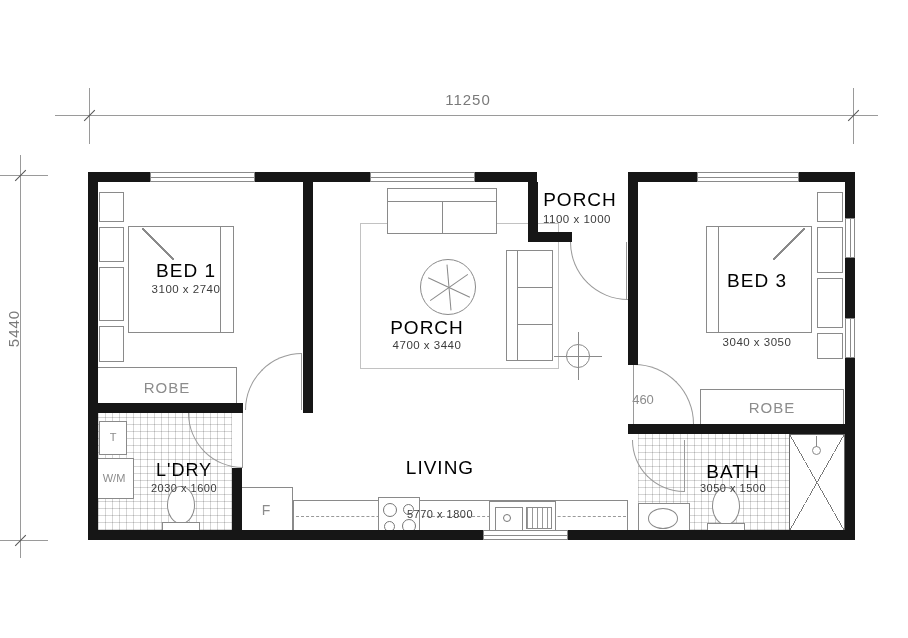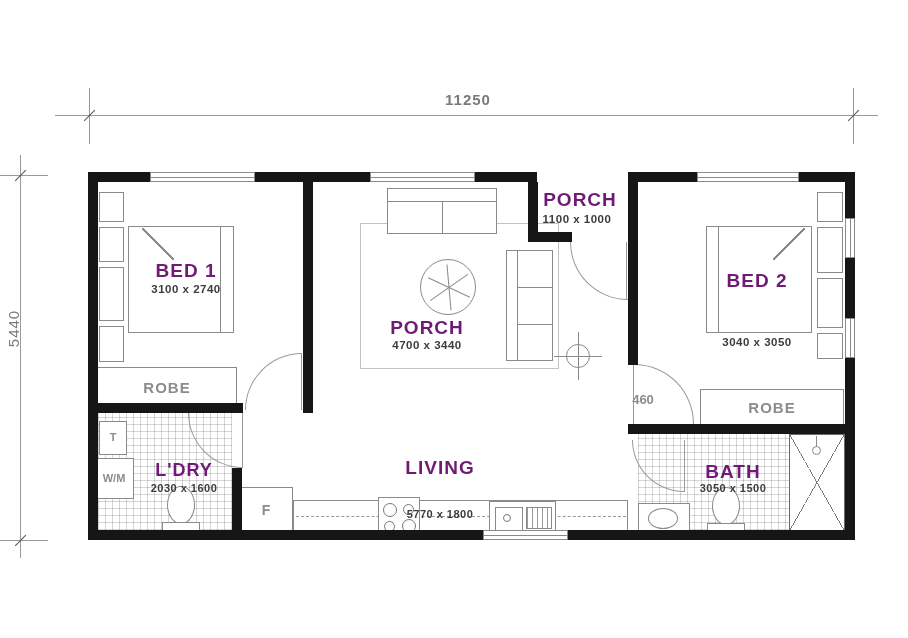--- a/index.html
+++ b/index.html
@@ -15,22 +15,22 @@
   .window.h::after{content:"";position:absolute;left:0;right:0;top:50%;height:1px;background:#8a8a8a;}
   .window.v::after{content:"";position:absolute;top:0;bottom:0;left:50%;width:1px;background:#8a8a8a;}
   .door{position:absolute;box-sizing:border-box;border:0 solid #9a9a9a;z-index:4;}
   .door.bl{border-left-width:1px;border-bottom-width:1px;border-bottom-left-radius:100% 100%;}
   .door.tl{border-left-width:1px;border-top-width:1px;border-top-left-radius:100% 100%;}
   .door.tr{border-right-width:1px;border-top-width:1px;border-top-right-radius:100% 100%;}
   .leaf{position:absolute;background:#9a9a9a;z-index:4;}
   .tiles{position:absolute;z-index:1;
     background-image:repeating-linear-gradient(0deg,rgba(0,0,0,0.16) 0 1px,transparent 1px 7px),
                      repeating-linear-gradient(90deg,rgba(0,0,0,0.16) 0 1px,transparent 1px 7px);}
-  .lbl{position:absolute;transform:translate(-50%,-50%);white-space:nowrap;z-index:7;text-align:right;font-weight:bold;}
-  .room-label{font-size:19px;color:#701a75;letter-spacing:1px;}
+  .lbl{position:absolute;transform:translate(-50%,-50%);white-space:nowrap;z-index:7;text-align:right;}
+  .room-label{font-size:19px;color:#000000;letter-spacing:1px;}
   .room-dims{font-size:11.5px;color:#3c3c3c;letter-spacing:0.5px;}
   .muted{color:#8c8c8c;}
   .dim-text{font-size:15px;color:#7a7a7a;letter-spacing:1px;}
   .fold{position:absolute;z-index:3;}
   .fold.up{background:linear-gradient(to top right,transparent 48%,#8a8a8a 48% 52%,transparent 52%);}
   .fold.down{background:linear-gradient(to bottom right,transparent 48%,#8a8a8a 48% 52%,transparent 52%);}
   .shower{position:absolute;border:1px solid #6a6a6a;background:
      linear-gradient(to top right,transparent 49.5%,#777 49.5% 50.4%,transparent 50.4%),
      linear-gradient(to bottom right,transparent 49.5%,#777 49.5% 50.4%,transparent 50.4%),#fff;
      z-index:3;box-sizing:border-box;}
@@ -177,21 +177,21 @@
 
   <div class="lbl room-label" style="left:186px;top:271px;">BED 1</div>
   <div class="lbl room-dims" style="left:186px;top:289px;">3100 x 2740</div>
 
   <div class="lbl room-label" style="left:427px;top:328px;">PORCH</div>
   <div class="lbl room-dims" style="left:427px;top:345px;">4700 x 3440</div>
 
   <div class="lbl room-label" style="left:580px;top:200px;">PORCH</div>
   <div class="lbl room-dims" style="left:577px;top:219px;">1100 x 1000</div>
 
-  <div class="lbl room-label" style="left:757px;top:281px;">BED 2</div>
+  <div class="lbl room-label" style="left:757px;top:281px;">BED 3</div>
   <div class="lbl room-dims" style="left:757px;top:298px;margin-top:44px;">3040 x 3050</div>
 
   <div class="lbl room-label" style="left:184px;top:470px;font-size:18px;">L'DRY</div>
   <div class="lbl room-dims" style="left:184px;top:488px;font-size:11px;">2030 x 1600</div>
 
   <div class="lbl room-label" style="left:440px;top:468px;">LIVING</div>
   <div class="lbl room-dims" style="left:440px;top:484px;font-size:11px;margin-top:30px;">5770 x 1800</div>
 
   <div class="lbl room-label" style="left:733px;top:472px;">BATH</div>
   <div class="lbl room-dims" style="left:733px;top:488px;font-size:11px;">3050 x 1500</div>

